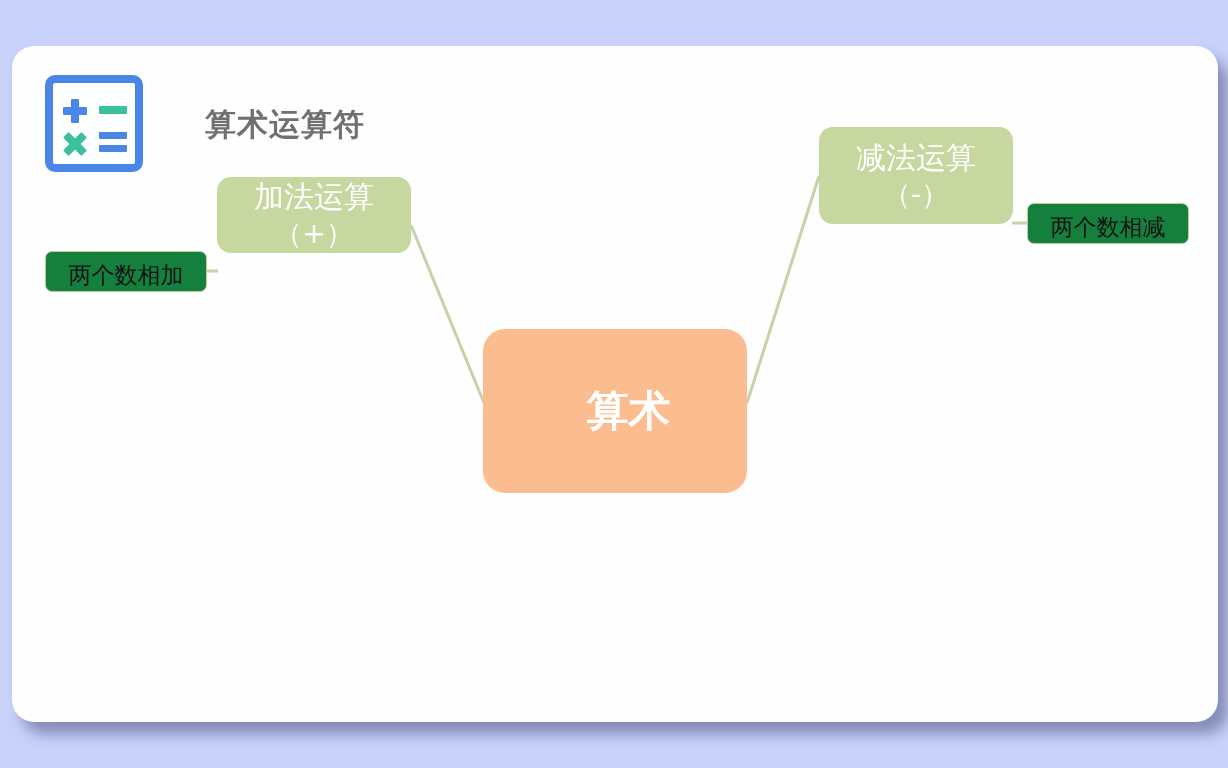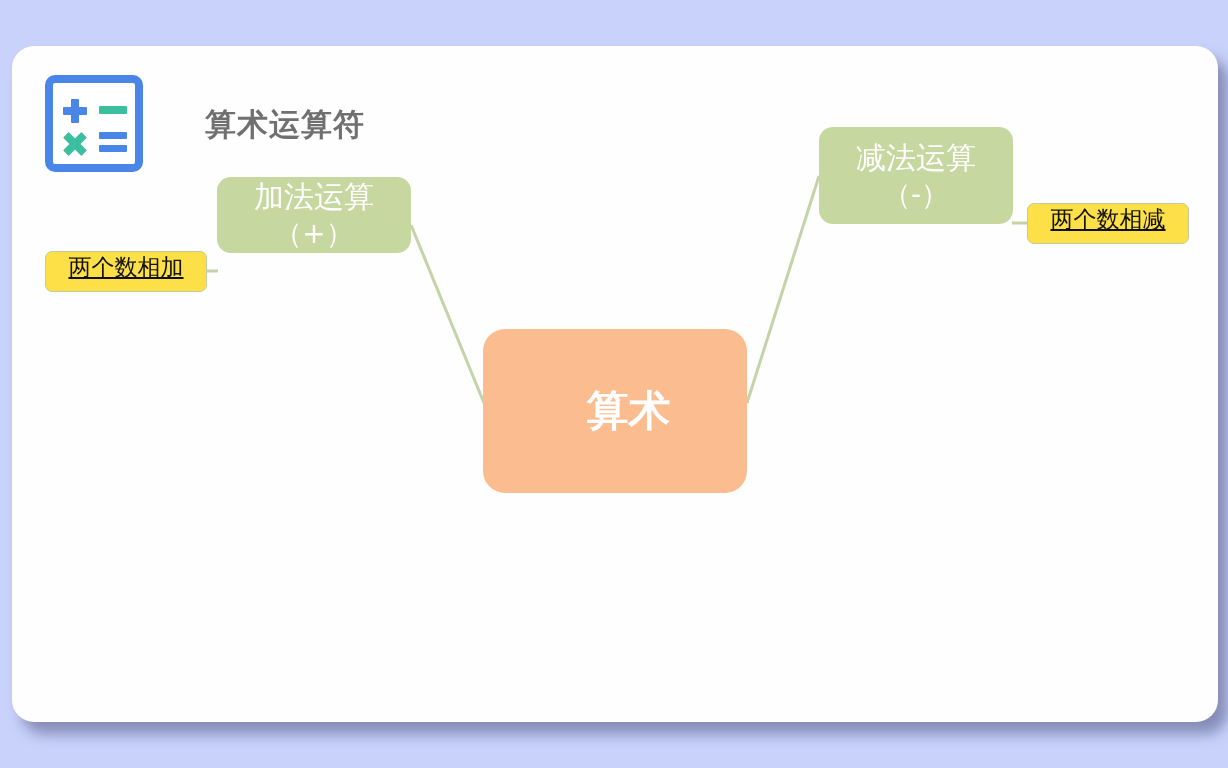--- a/index.html
+++ b/index.html
@@ -46,23 +46,23 @@
     font-size: 30px; line-height: 37px;
   }
   .branch .sym { font-size: 28px; }
   .center {
     left: 483px; top: 329px; width: 264px; height: 164px;
     background: #fbbd90; border-radius: 22px;
     font-size: 42px; font-weight: bold; line-height: 54px; padding-left: 27px;
   }
   .leaf {
     position: absolute; box-sizing: border-box;
-    background: #fde047; border: 1.5px solid #c3cc9e; border-radius: 7px;
+    background: #15803d; border: 1.5px solid #c3cc9e; border-radius: 7px;
     font-size: 23px; color: #111111;
-    display: flex; align-items: flex-start; justify-content: center; text-decoration: underline;
+    display: flex; align-items: flex-end; justify-content: center;
   }
 </style>
 </head>
 <body>
 
 <div class="card"></div>
 
 <div class="logo">
   <div class="plus-h"></div>
   <div class="plus-v"></div>

